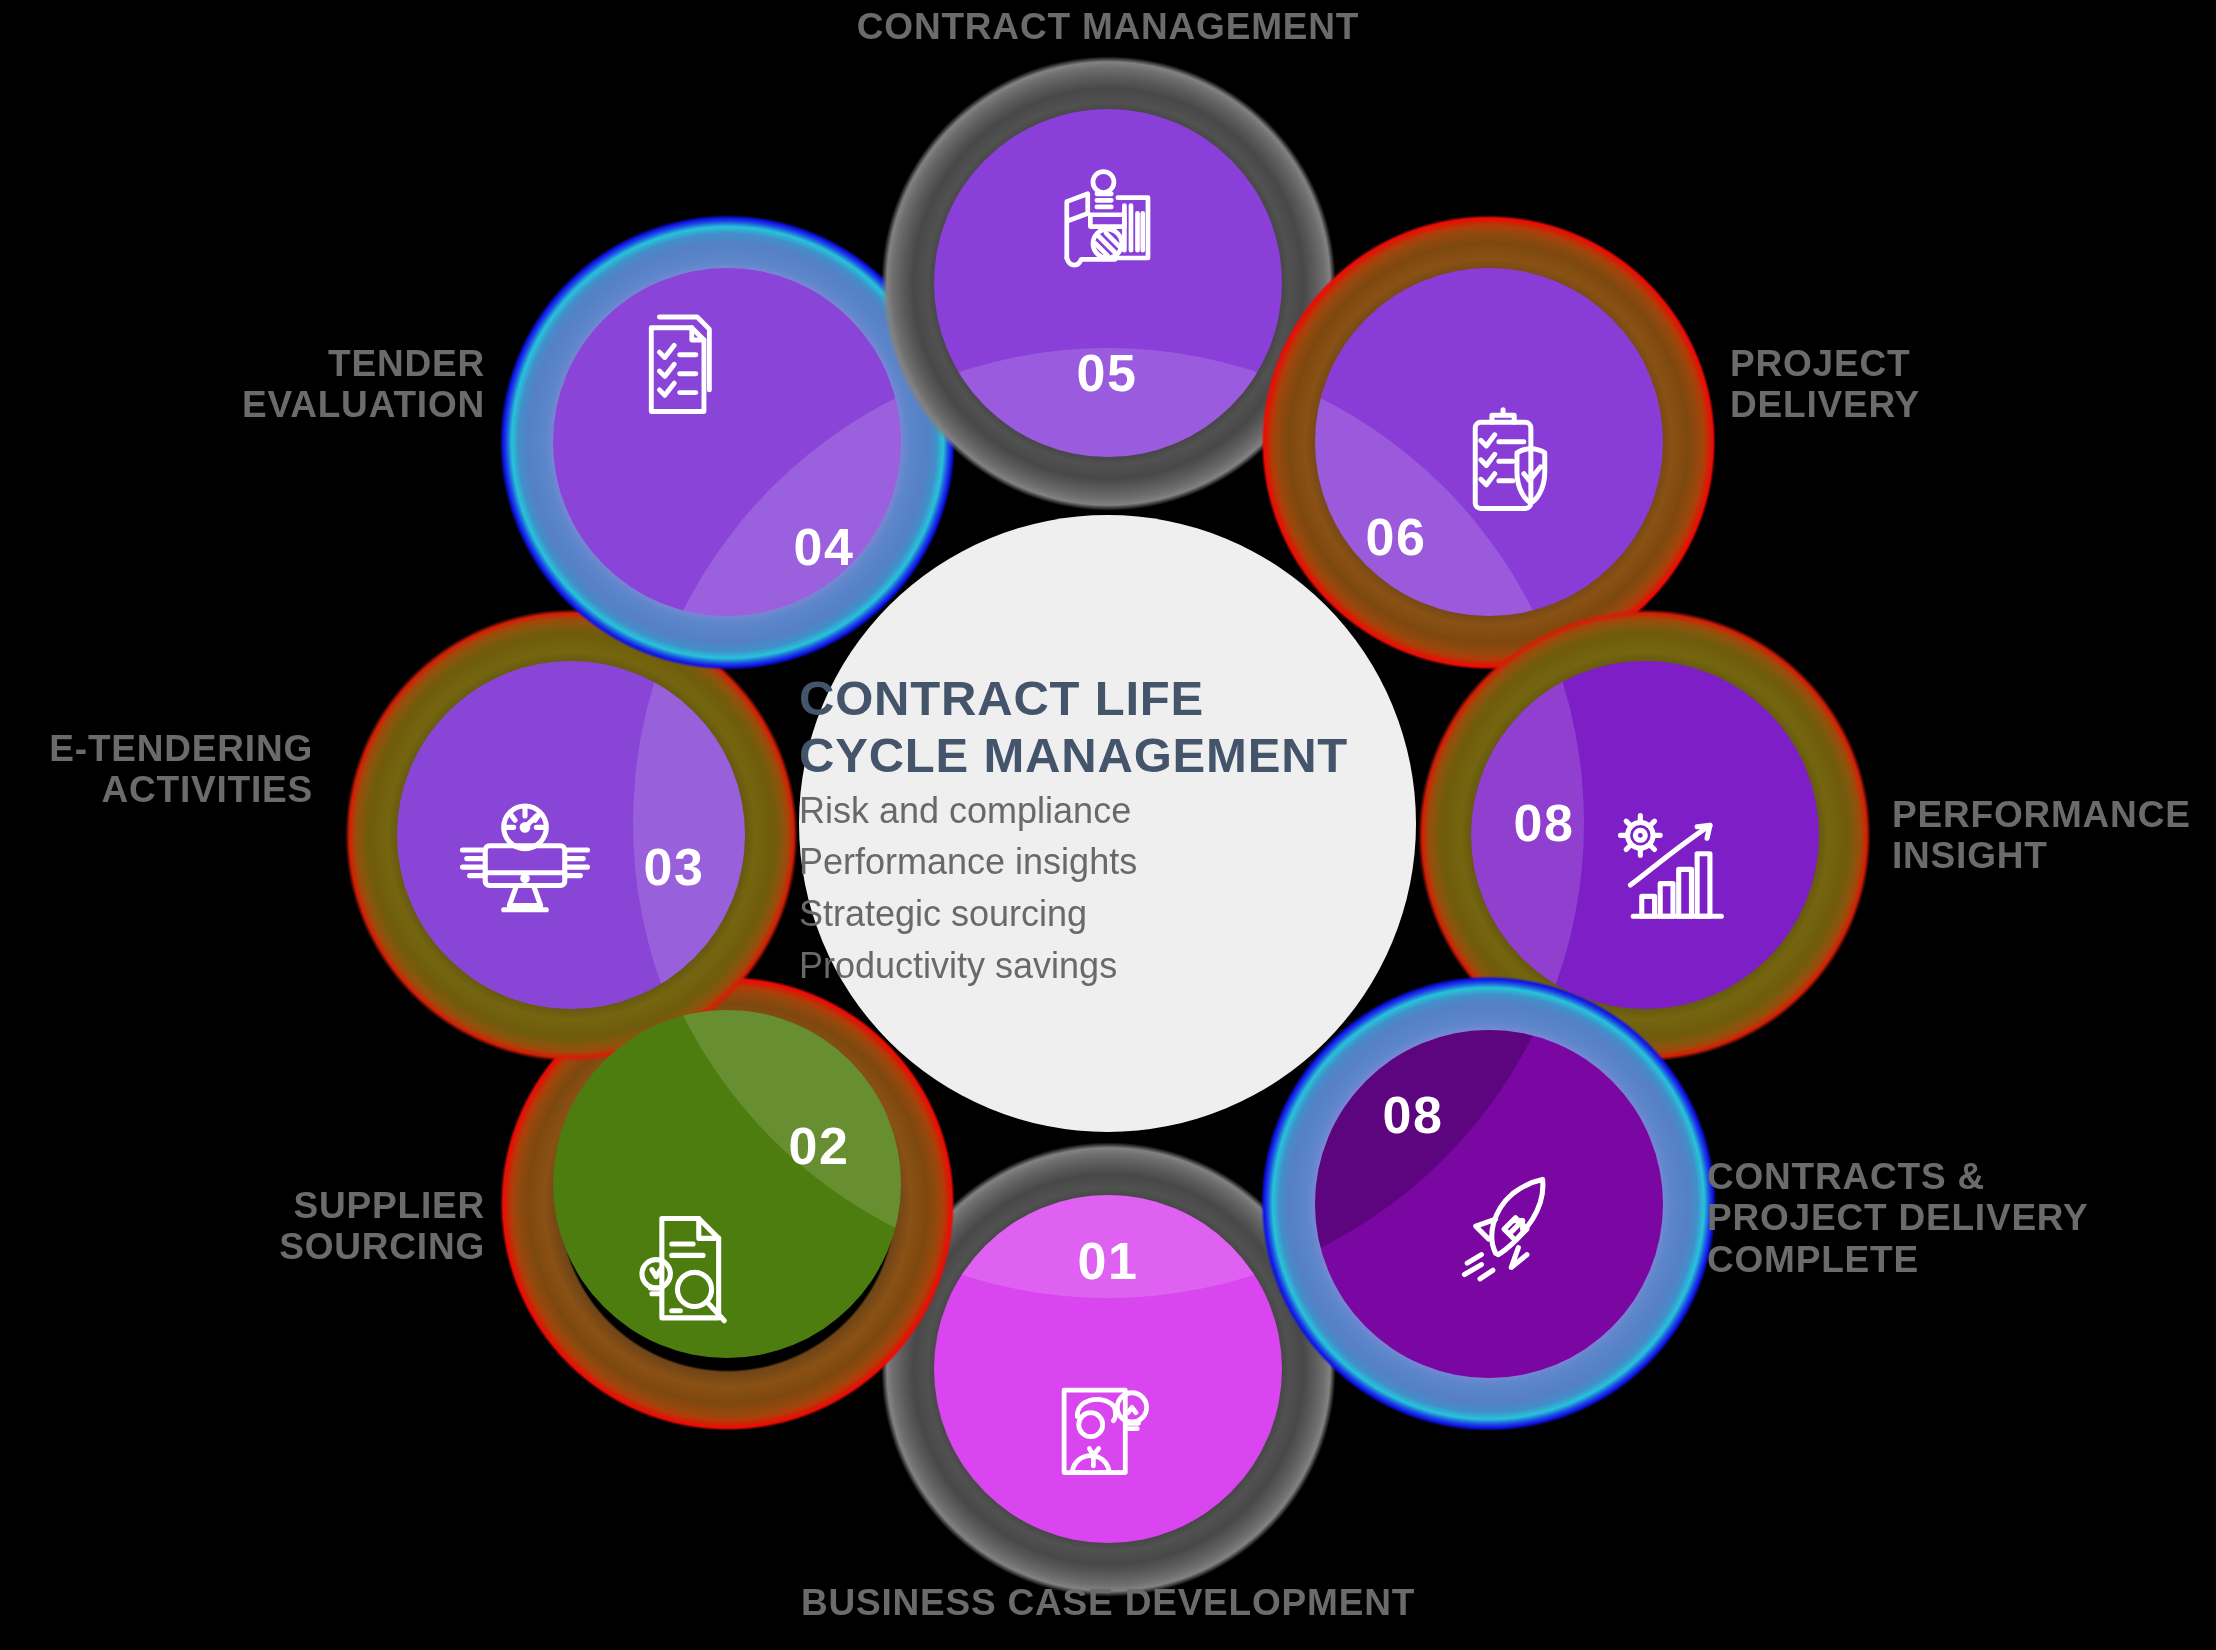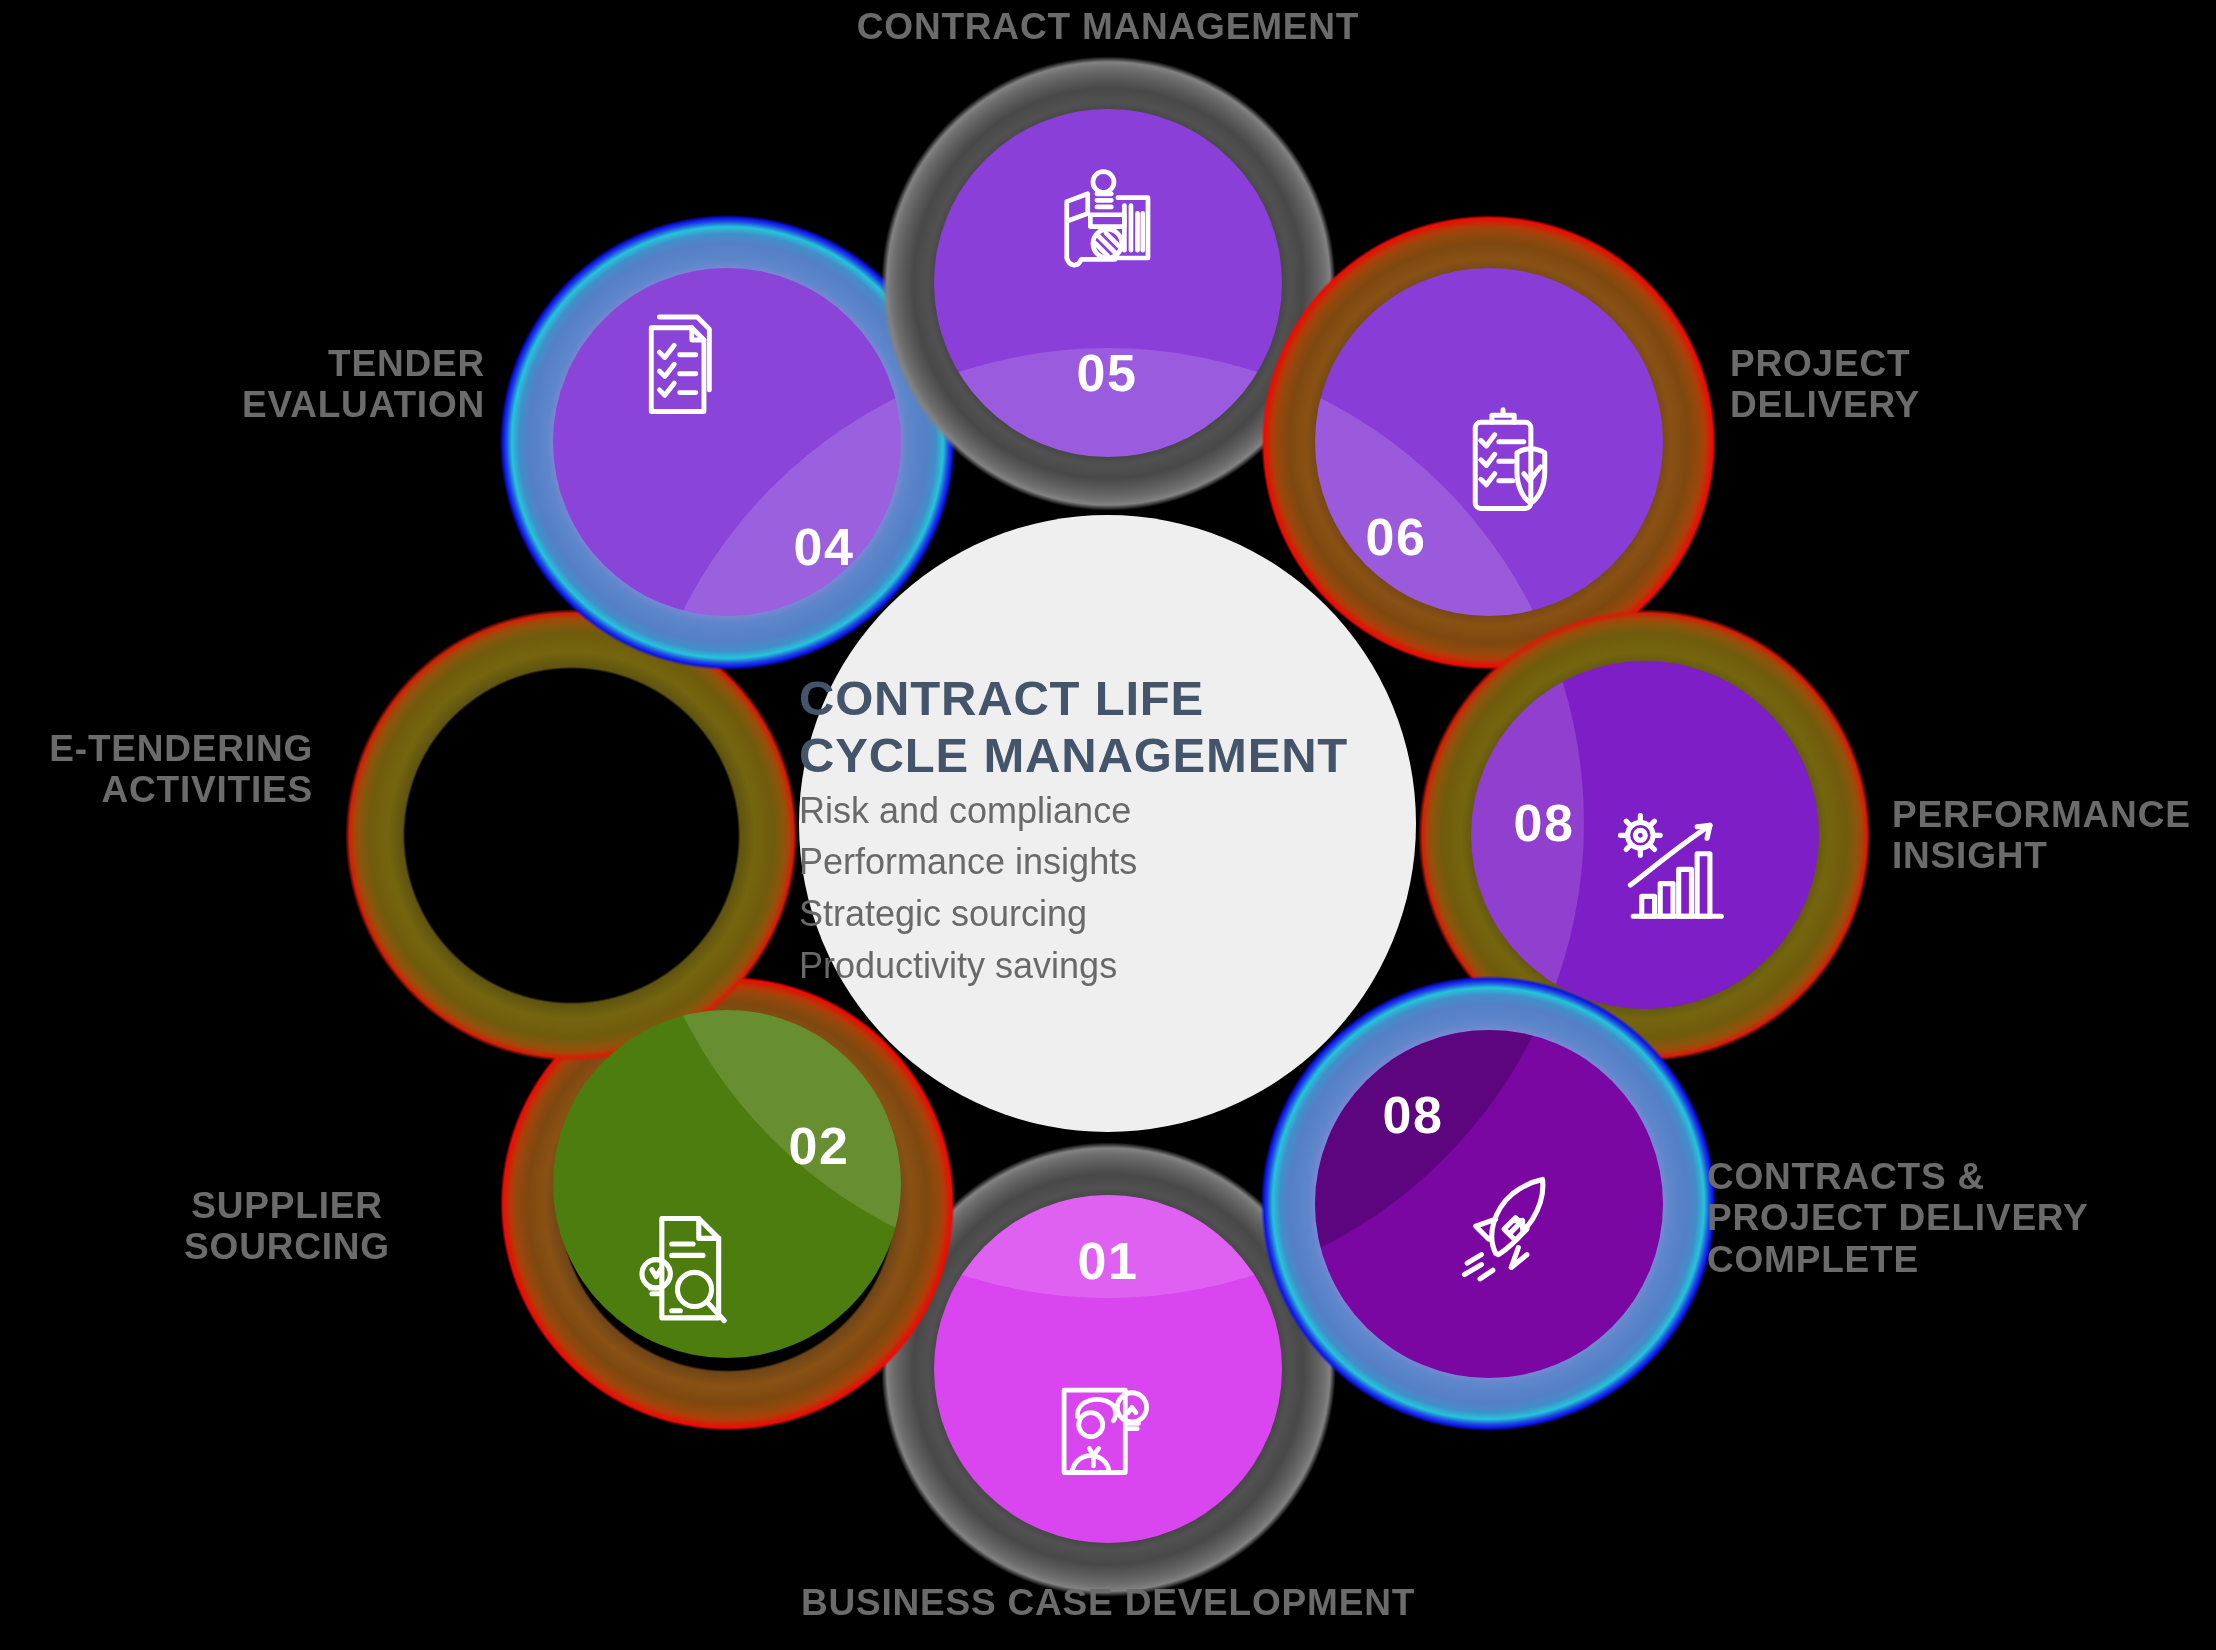--- a/index.html
+++ b/index.html
@@ -61,21 +61,21 @@
   .center{position:absolute;left:799px;top:515px;width:617px;height:617px;border-radius:50%;
           background:#efeff0;text-align:left;}
   .center .title{margin-top:155px;font-size:49px;line-height:1.17;font-weight:bold;color:#44546a;
                  white-space:pre-line;letter-spacing:0.8px;}
   .center .items{font-size:36px;line-height:1.44;color:#696969;}
 
   
   .label{position:absolute;font-size:37px;font-weight:bold;color:#6b6b6b;letter-spacing:0.8px;
          white-space:pre-line;line-height:1.12;}
   #label-01{left:712px;top:1582px;width:792px;text-align:center}
-  #label-02{left:89px;top:1185px;width:396px;text-align:center}
+  #label-02{left:89px;top:1185px;width:396px;text-align:right}
   #label-03{left:0px;top:728px;width:313px;text-align:right}
   #label-04{left:89px;top:343px;width:396px;text-align:right}
   #label-05{left:712px;top:5.5px;width:792px;text-align:center}
   #label-06{left:1730px;top:343px;width:475px;text-align:left}
   #label-07{left:1892px;top:794px;width:325px;text-align:left}
   #label-08{left:1707px;top:1156px;width:507px;text-align:left}
 
   .ic{stroke:#fff;fill:none;stroke-width:3.6;stroke-linecap:round;stroke-linejoin:round;}
 </style>
 </head>
@@ -123,20 +123,41 @@
         <circle cx="29" cy="52" r="10"></circle>
         <path d="M25,62 h8 M26,66 h6 M26,49 l3,5 M32,49 l-3,5"></path>
         <circle cx="56" cy="63" r="12"></circle>
         <path d="M65,72 L77,85"></path>
         <path d="M40,78 H46"></path>
       </g>
         </svg>
     </span>
   </div>
 
+  <div class="disc" id="disc-03">
+    <div class="lens"></div>
+    <span class="num">03</span>
+    <span class="icon">
+      <svg width="142" height="142" viewBox="0 0 100 100">
+          <g class="ic">
+        <circle cx="50" cy="27" r="15"></circle>
+        <path d="M40,18 l3,4 M50,14 v5 M60,18 l-3,4 M37,27 h5 M63,27 h-5"></path>
+        <path d="M50,27 L58,19"></path>
+            <circle cx="50" cy="27" r="2"></circle>
+        <rect x="22" y="40" width="56" height="28" rx="3"></rect>
+        <path d="M22,59 H78"></path>
+            <circle cx="50" cy="63" r="1.6"></circle>
+        <path d="M44,68 L39,82 H61 L56,68"></path>
+        <path d="M35,85 H65"></path>
+        <path d="M6,43 h14 M9,49 h11 M6,55 h14 M11,61 h9"></path>
+        <path d="M80,43 h14 M80,49 h11 M80,55 h14 M80,61 h9"></path>
+      </g>
+        </svg>
+    </span>
+  </div>
 
   <div class="disc" id="disc-04">
     <div class="lens"></div>
     <span class="num">04</span>
     <span class="icon">
       <svg width="135" height="135" viewBox="0 0 100 100">
           <g class="ic">
         <path d="M34,10 H62 L71,19 V64"></path>
         <path d="M28,18 H58 L67,27 V80 H28 Z"></path>
         <path d="M58,18 V27 H67"></path>

